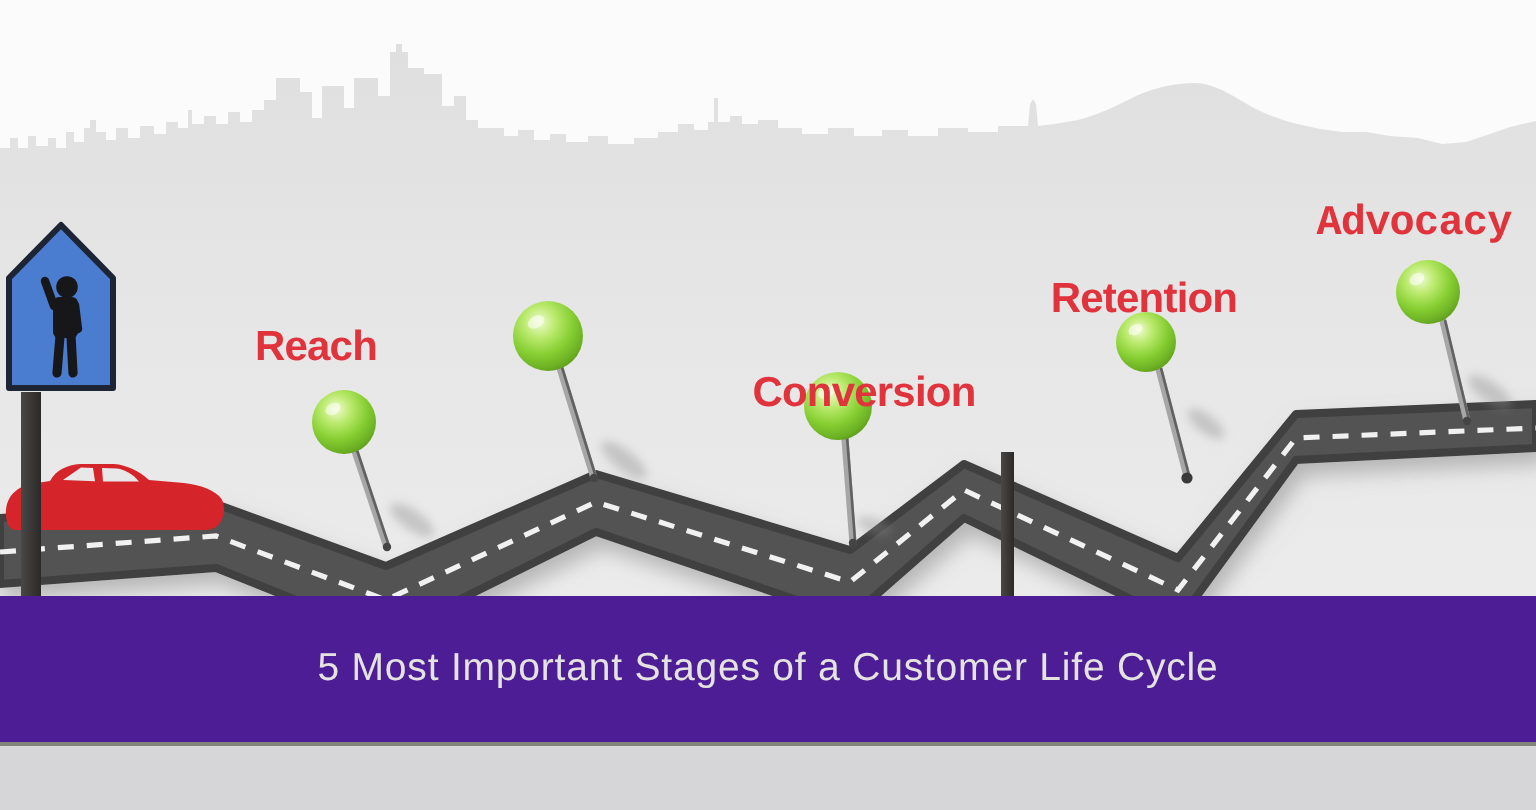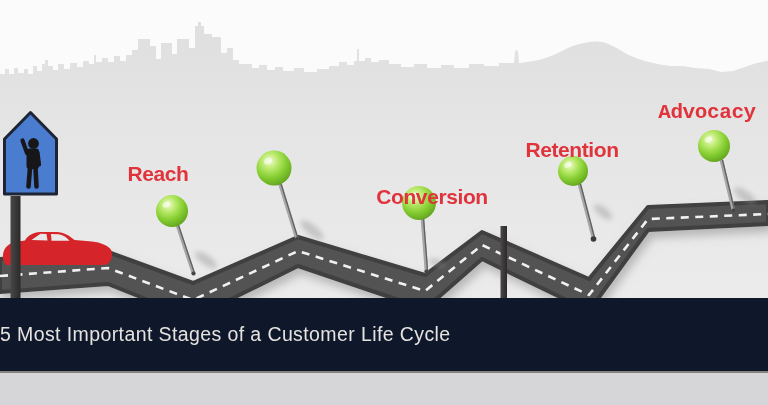--- a/index.html
+++ b/index.html
@@ -10,22 +10,22 @@
   }
   .scene svg{position:absolute;left:0;top:0;}
   .stage-label{
     position:absolute;
     transform:translateX(-50%);
     font-size:21px;font-weight:700;letter-spacing:-0.4px;
     color:#e0333c;white-space:nowrap;
   }
   .banner{
     position:absolute;left:0;top:298px;width:768px;height:73px;
-    background:#0f172a;
-    display:flex;align-items:center;justify-content:flex-start;
+    background:#4c1d95;
+    display:flex;align-items:center;justify-content:center;
   }
   .banner span{
     color:#e5e3e0;font-size:19.5px;font-weight:400;letter-spacing:0.4px;
   }
   .footer-strip{
     position:absolute;left:0;top:371px;width:768px;height:34px;
     background:#d6d6d8;border-top:2px solid #85847c;box-sizing:border-box;
   }
 </style>
 </head>

